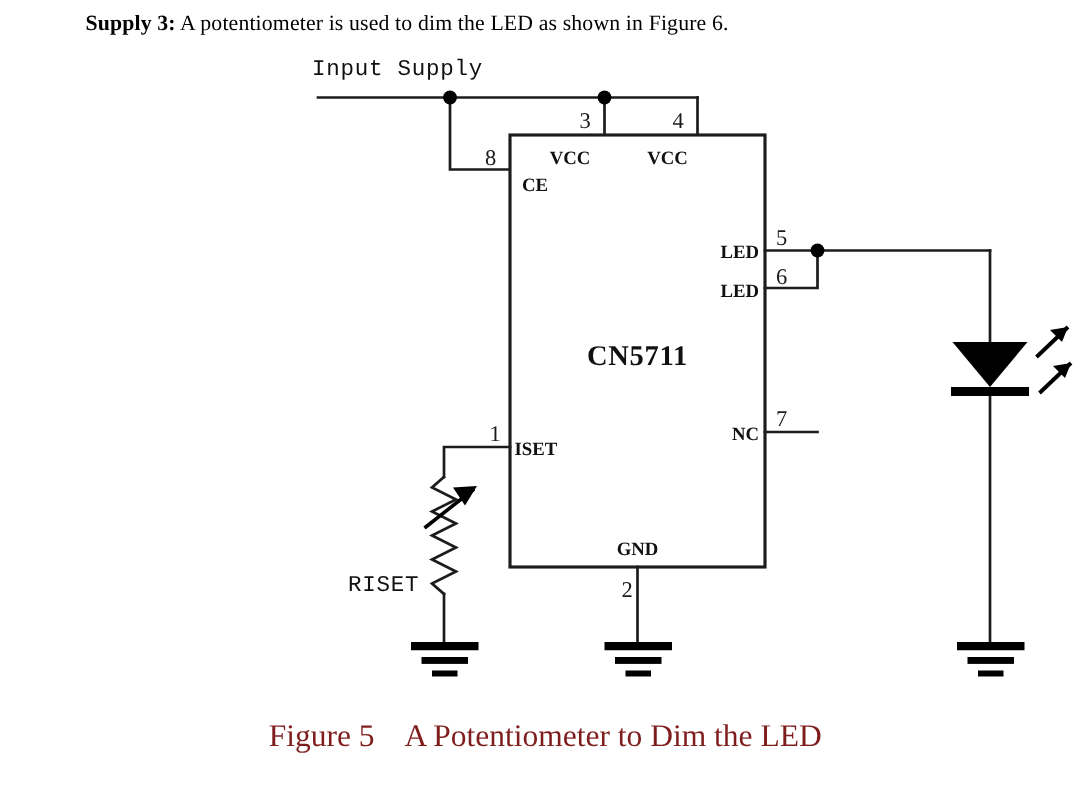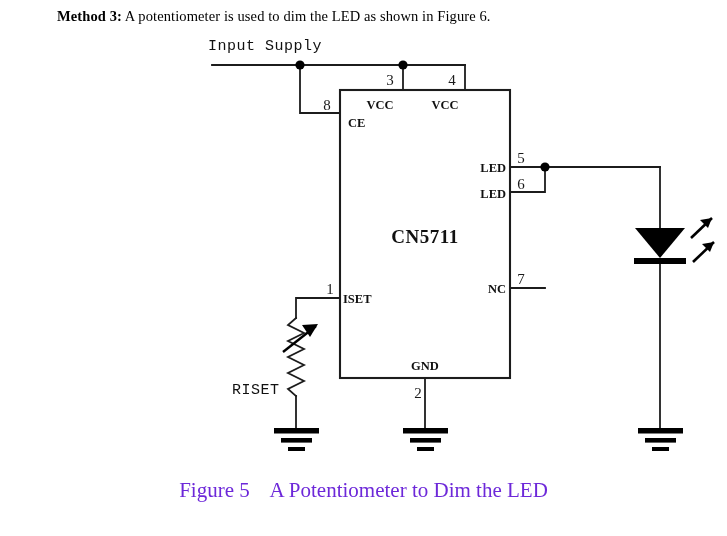--- a/index.html
+++ b/index.html
@@ -36,21 +36,21 @@
     font-weight: bold;
   }
   .figure-caption {
     position: absolute;
     left: 0;
     top: 478px;
     width: 727px;
     text-align: center;
     font-family: "Liberation Serif", serif;
     font-size: 21px;
-    color: #6d28d9;
+    color: #7f1d1d;
     white-space: pre;
   }
   #schematic {
     position: absolute;
     left: 0;
     top: 0;
   }
   .lbl {
     font-family: "Liberation Serif", serif;
     font-weight: bold;
@@ -93,21 +93,21 @@
     fill: #000000;
     stroke: none;
   }
 </style>
 </head>
 <body>
 
 <div id="page">
 
   <div class="method-line">
-    <b>Method 3:</b><span> A potentiometer is used to dim the LED as shown in Figure 6.</span>
+    <b>Supply 3:</b><span> A potentiometer is used to dim the LED as shown in Figure 6.</span>
   </div>
 
   <svg id="schematic" width="727" height="470" viewBox="0 0 727 470">
 
     <text class="mono-lbl" x="208" y="50">Input Supply</text>
 
     <path class="wire" d="M212 65 L465 65"></path>
 
     <path class="wire" d="M300 65 L300 113 L340 113"></path>
 

